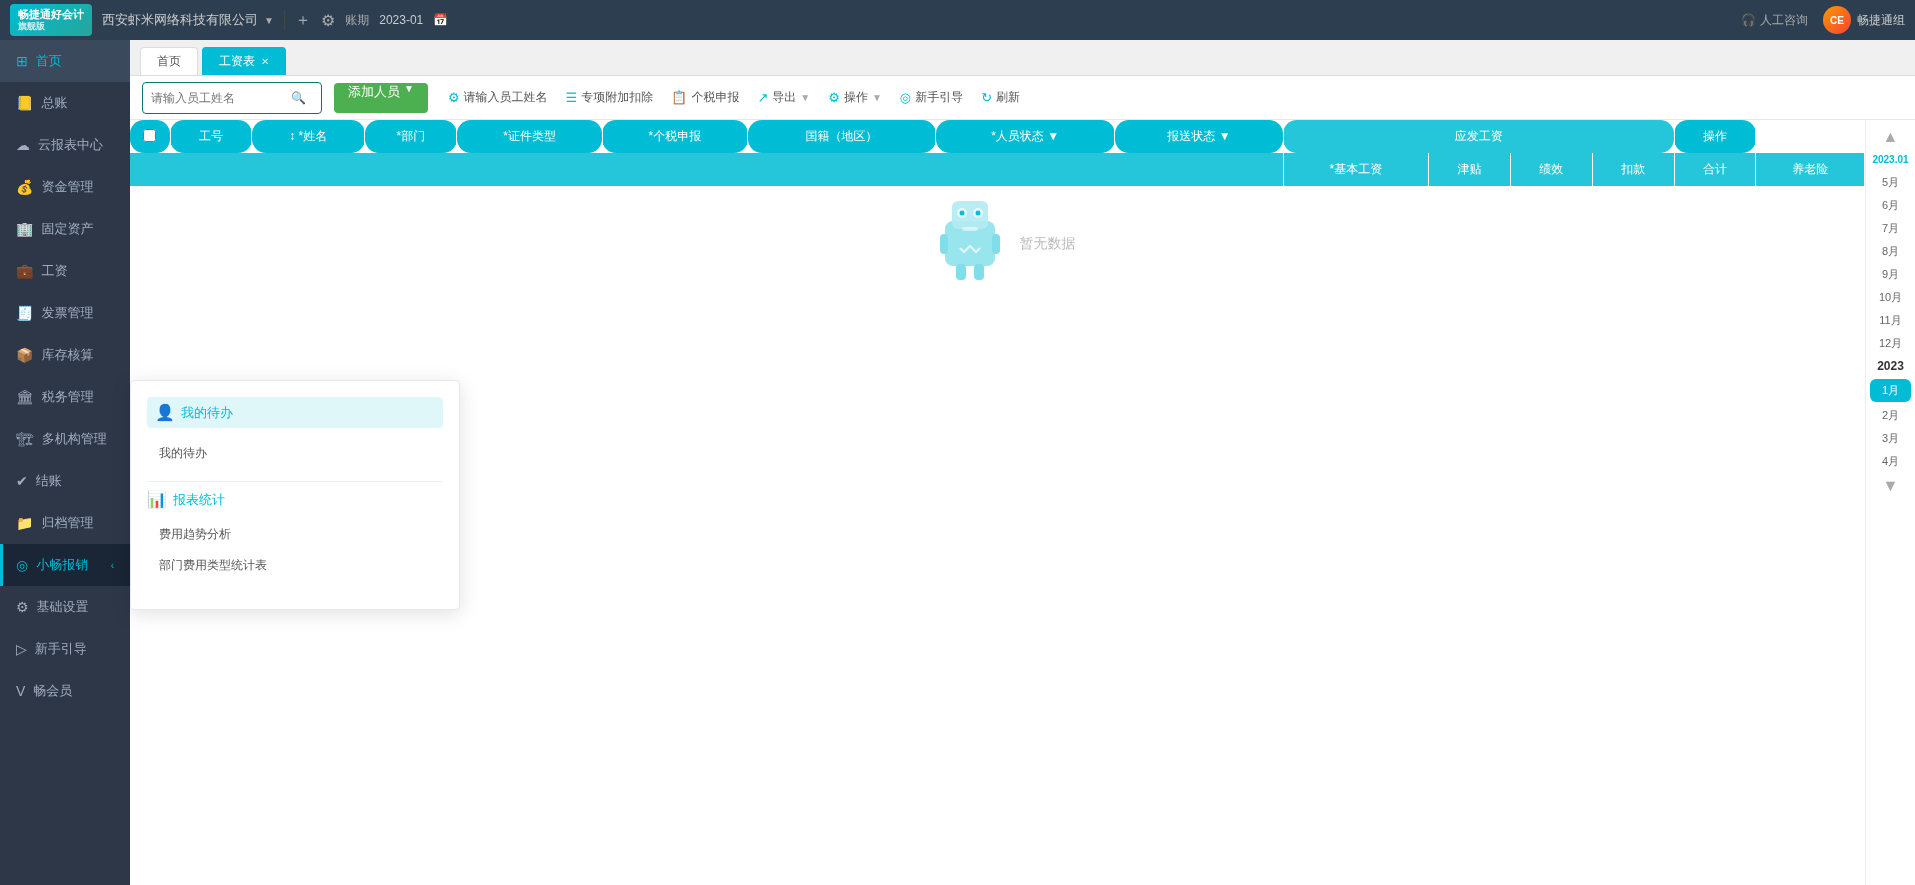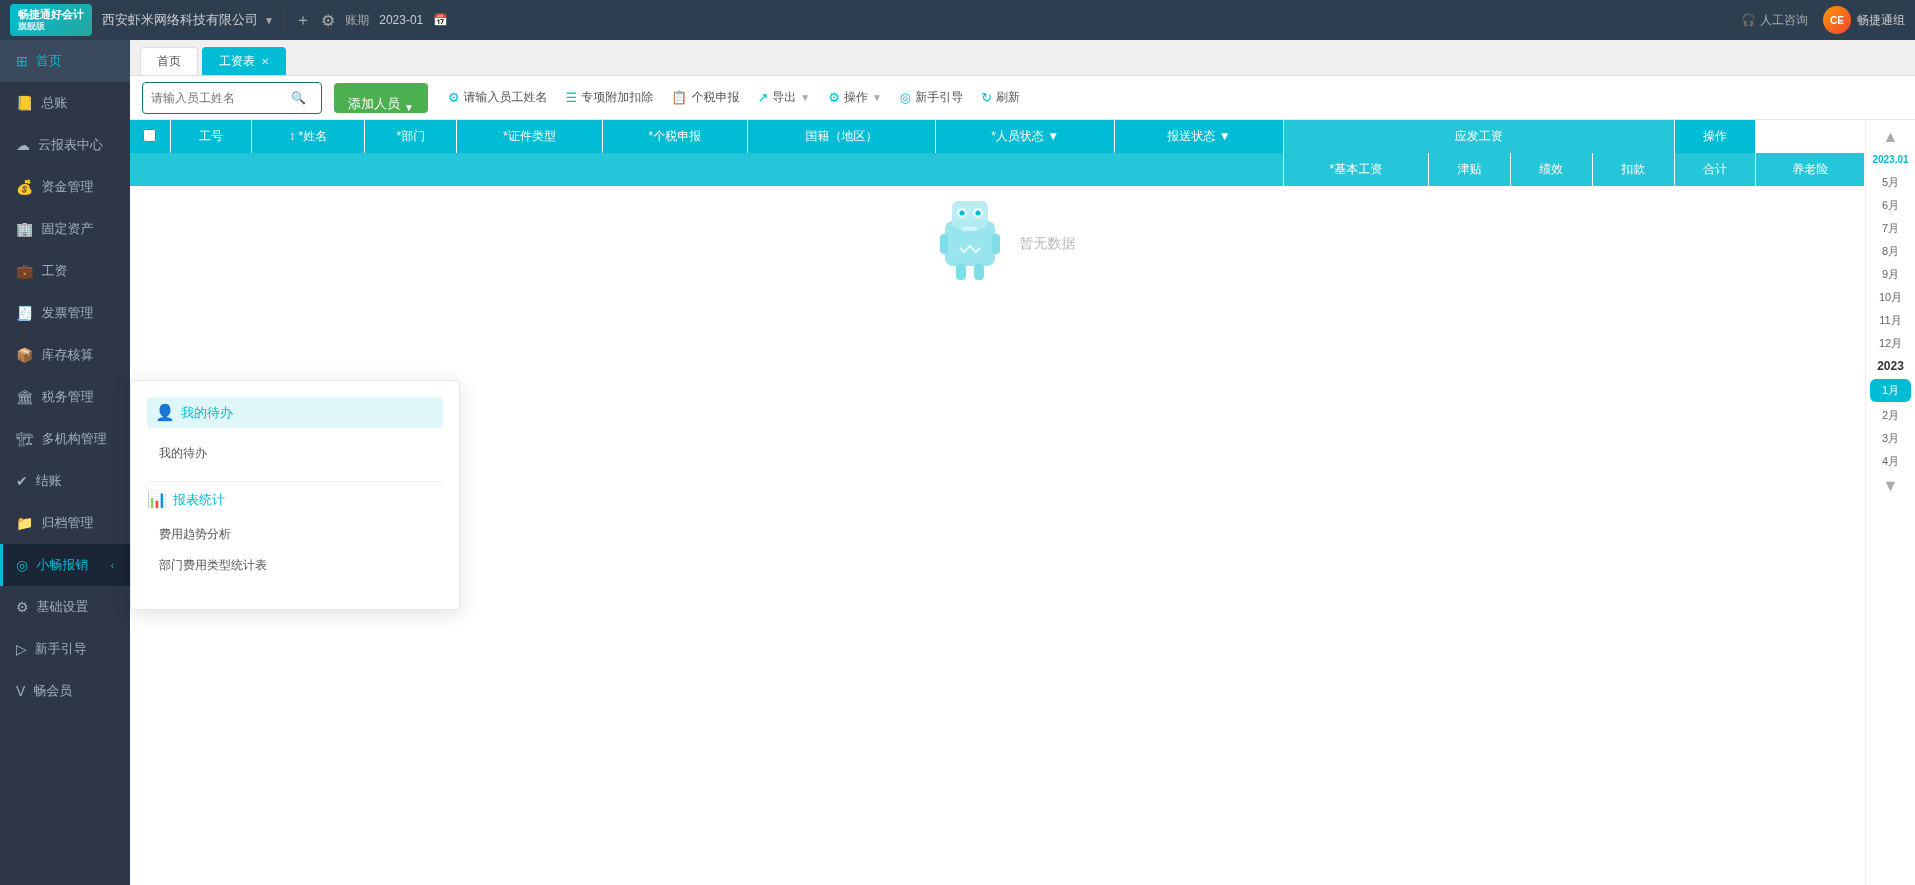--- a/index.html
+++ b/index.html
@@ -41,31 +41,31 @@
     .tab { height: 28px; padding: 0 16px; display: flex; align-items: center; gap: 6px; cursor: pointer; font-size: 12px; border-radius: 4px 4px 0 0; border: 1px solid #ddd; border-bottom: none; background: #f9f9f9; color: #555; margin-right: 4px; }
     .tab.home-tab { background: #fff; }
     .tab.active-tab { background: #00bcd4; color: #fff; border-color: #00bcd4; }
     .tab-close { font-size: 10px; cursor: pointer; color: rgba(255,255,255,0.8); }
 
     
     .toolbar { height: 44px; background: #fff; display: flex; align-items: center; padding: 0 12px; gap: 4px; border-bottom: 1px solid #e8e8e8; flex-shrink: 0; }
     .search-box { display: flex; align-items: center; border: 1px solid #0f766e; border-radius: 4px; padding: 15px 8px; height: 28px; width: 180px; background: #fff; }
     .search-input { border: none; outline: none; font-size: 12px; color: #999; width: 140px; }
     .search-icon { color: #999; font-size: 12px; cursor: pointer; }
-    .add-btn { background: #4caf50; color: white; border: none; border-radius: 4px; padding: 0 14px; height: 30px; cursor: pointer; font-size: 13px; display: flex; align-items: flex-end; gap: 4px; margin-left: 8px; }
+    .add-btn { background: #4caf50; color: white; border: none; border-radius: 4px; padding: 0 14px; height: 30px; cursor: pointer; font-size: 13px; display: flex; align-items: flex-start; gap: 4px; margin-left: 8px; }
     .add-btn-arrow { font-size: 10px; }
     .toolbar-actions { display: flex; align-items: center; gap: 2px; margin-left: 8px; }
     .toolbar-btn { display: flex; align-items: center; gap: 4px; padding: 4px 8px; color: #555; cursor: pointer; font-size: 12px; border-radius: 3px; white-space: nowrap; }
     .toolbar-btn-icon { font-size: 13px; color: #00bcd4; }
 
     
     .table-container { flex: 1; overflow: auto; background: #fff; position: relative; }
     .salary-table { width: 100%; border-collapse: collapse; }
     .salary-table thead tr th { background: #00bcd4; color: #fff; padding: 8px 6px; font-size: 12px; font-weight: normal; border-right: 1px solid rgba(255,255,255,0.3); white-space: nowrap; text-align: center; position: sticky; top: 0; z-index: 2; }
-    .salary-table thead tr:first-child th { height: 32px; }
+    .salary-table thead tr:first-child th { height: 32px; border-radius: 14px; }
     .salary-table thead tr:last-child th { height: 30px; background: #26c6da; }
     .header-checkbox { width: 40px; }
 
     
     .timeline-panel { width: 50px; background: #fff; border-left: 1px solid #eee; display: flex; flex-direction: column; align-items: center; padding: 4px 0; overflow-y: auto; flex-shrink: 0; }
     .timeline-item { font-size: 11px; color: #666; padding: 4px 2px; cursor: pointer; text-align: center; white-space: nowrap; width: 100%; text-align: center; }
     .timeline-item.current { background: #00bcd4; color: #fff; border-radius: 6px; margin: 2px 4px; width: calc(100% - 8px); }
     .timeline-item.year-label { font-weight: bold; color: #333; font-size: 12px; }
     .timeline-nav { color: #aaa; font-size: 16px; cursor: pointer; padding: 4px; }
     .popup-menu { position: absolute; top: 380px; left: 130px; width: 330px; background: #fff; border: 1px solid #e8e8e8; border-radius: 4px; box-shadow: 0 4px 20px rgba(0,0,0,0.12); padding: 16px; z-index: 200; }

